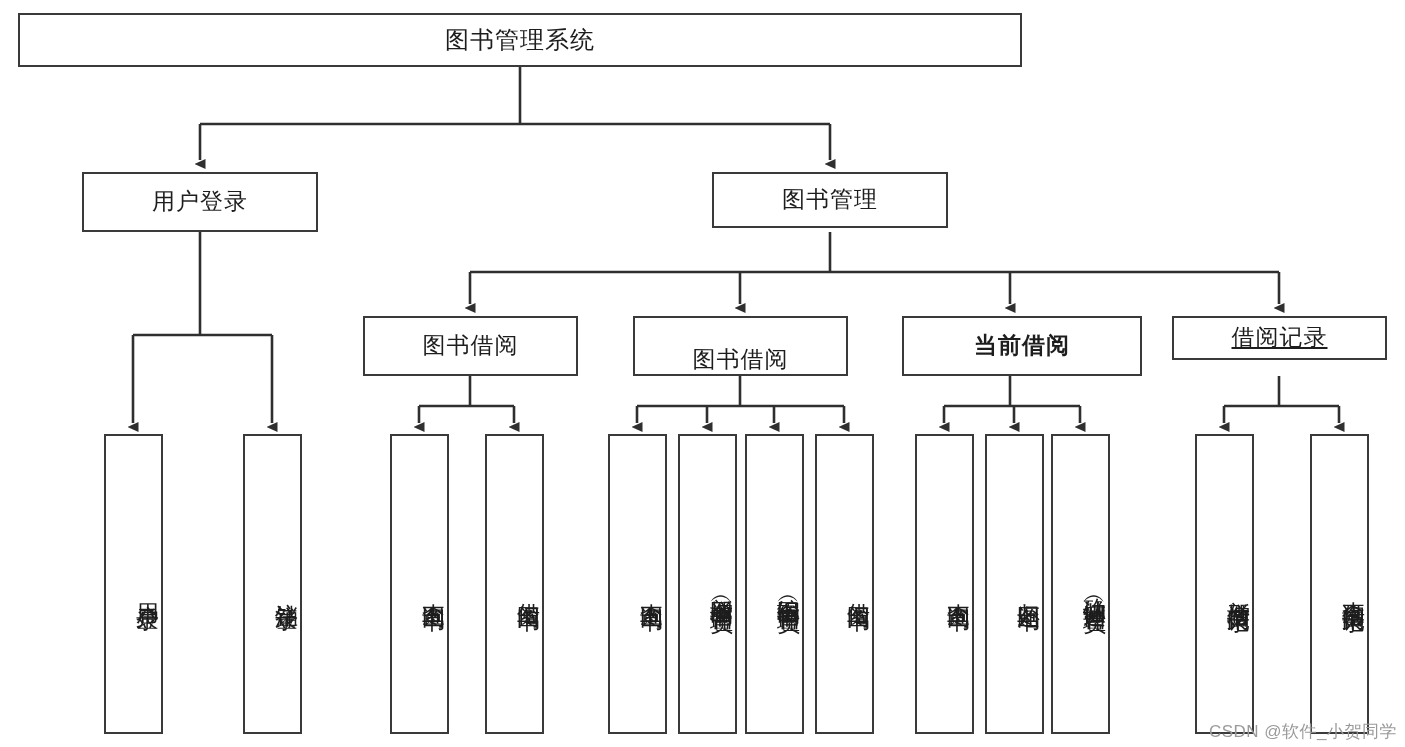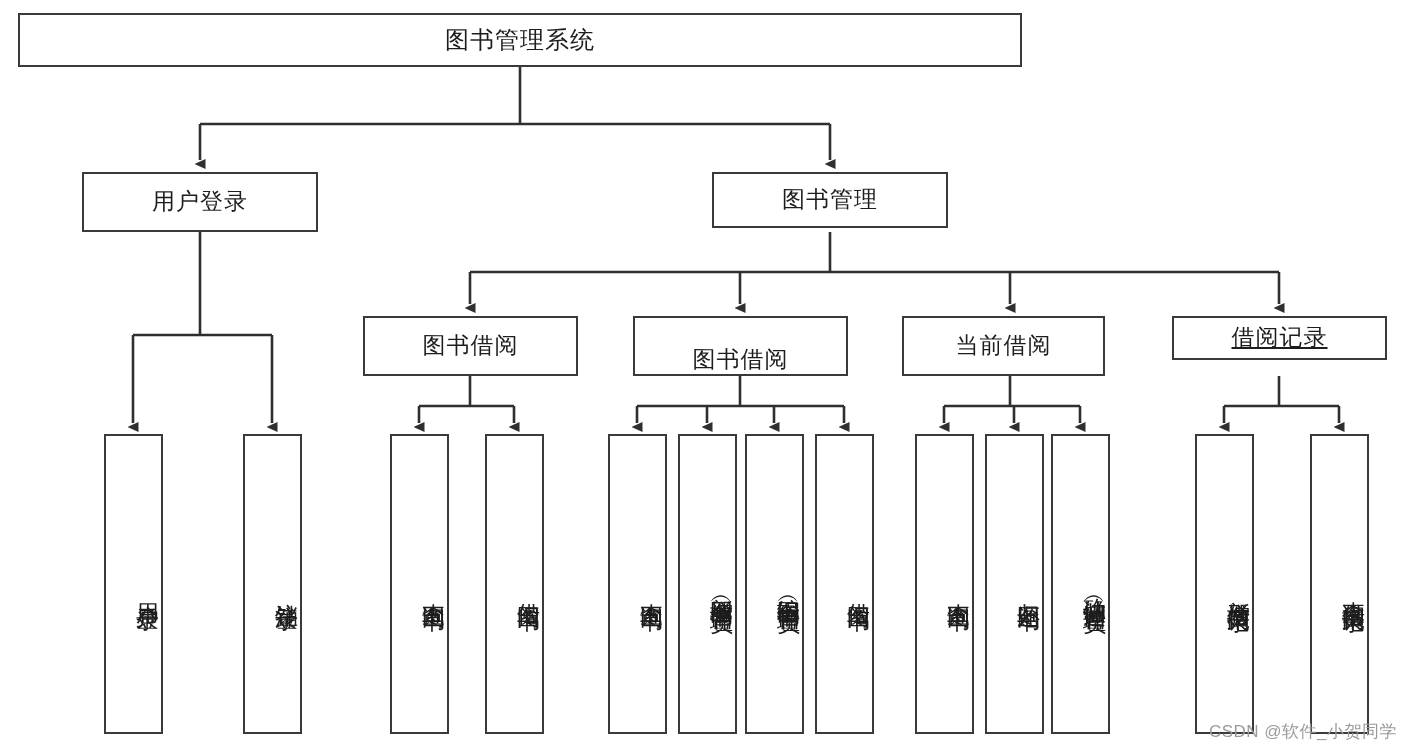--- a/index.html
+++ b/index.html
@@ -136,21 +136,21 @@
   <div class="node horiz" style="left:712px; top:172px; width:236px; height:56px;">
     <span class="label">图书管理</span>
   </div>
 
   <div class="node horiz" style="left:363px; top:316px; width:215px; height:60px;">
     <span class="label">图书借阅</span>
   </div>
   <div class="node horiz" style="left:633px; top:316px; width:215px; height:60px;align-items:flex-end;">
     <span class="label">图书借阅</span>
   </div>
-  <div class="node horiz" style="left:902px; top:316px; width:203px; height:60px;">
+  <div class="node horiz" style="left:902px; top:316px; width:240px; height:60px;font-weight:bold;">
     <span class="label">当前借阅</span>
   </div>
   <div class="node horiz" style="left:1172px; top:316px; width:215px; height:44px;text-decoration:underline;">
     <span class="label">借阅记录</span>
   </div>
 
   <div class="node vert" style="left:104px; top:434px; width:59px; height:300px;">
     <span class="label">用户登录</span>
   </div>
   <div class="node vert" style="left:243px; top:434px; width:59px; height:300px;">

